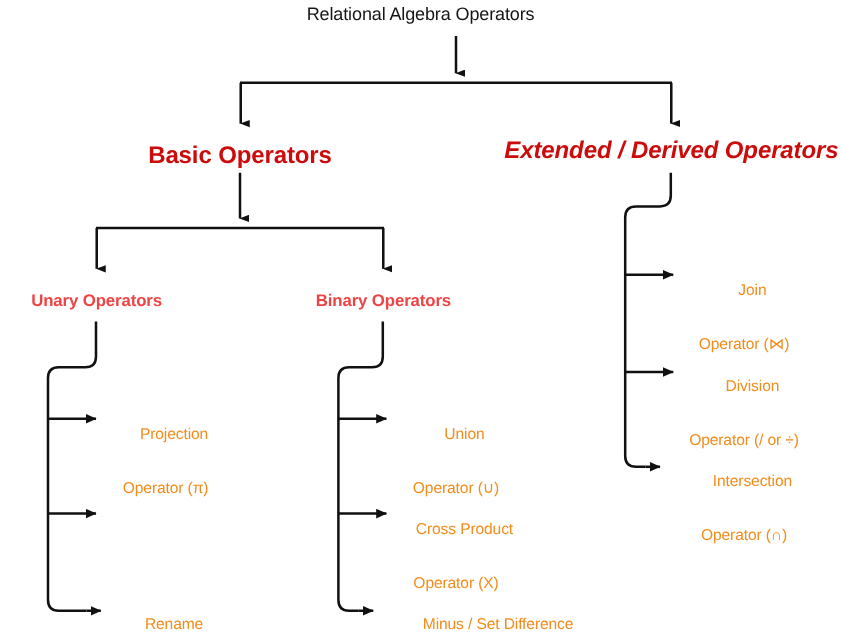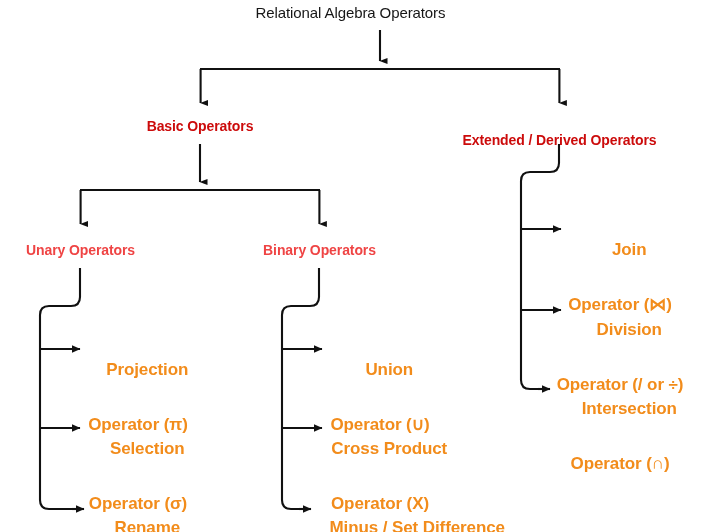--- a/index.html
+++ b/index.html
@@ -30,32 +30,32 @@
     line-height: 1.28;
     white-space: pre;
     letter-spacing: -0.1px;
   }
   .node-title {
     font-size: 15px;
     font-weight: normal;
     color: #161616;
   }
   .node-l2 {
-    font-size: 14px;
+    font-size: 20px;
     font-weight: bold;
     color: #CC0B0B;
   }
   .node-l3 {
     font-size: 14px;
     font-weight: bold;
     color: #ef4444;
   }
   .node-leaf {
-    font-size: 17px;
-    font-weight: bold;
+    font-size: 13px;
+    font-weight: normal;
     color: #F28C1B;
   }
   .node-leaf .line2 {
     display: block;
     margin-top: 12px;
   }
 </style>
 </head>
 <body>
 
@@ -98,35 +98,31 @@
       <path d="M521,229 L561,229" marker-end="url(#arrow-right)"></path>
       <path d="M521,310 L561,310" marker-end="url(#arrow-right)"></path>
       <path d="M538,389 L550,389" marker-end="url(#arrow-right)"></path>
     </g>
   </svg>
 
   <div class="node node-title" style="left:0; top:3px; width:701px;">Relational Algebra Operators</div>
 
   <div class="node node-l2" style="left:100px; top:118px; width:200px;">Basic Operators</div>
 
-  <div class="node node-l2" style="left:419px; top:132px; width:281px;">Extended / Derived Operators</div>
+  <div class="node node-l2" style="left:419px; top:114px; width:281px;font-style:italic;">Extended / Derived Operators</div>
 
   <div class="node node-l3" style="left:0px; top:242px; width:161px;">Unary Operators</div>
 
   <div class="node node-l3" style="left:239px; top:242px; width:161px;">Binary Operators</div>
 
   <div class="node node-leaf" style="left:58px; top:337px; width:160px;">
     <span class="line1">Projection</span>
     <span class="line2">Operator (π)</span>
   </div>
 
-  <div class="node node-leaf" style="left:58px; top:416px; width:160px;">
-    <span class="line1">Selection</span>
-    <span class="line2">Operator (σ)</span>
-  </div>
 
   <div class="node node-leaf" style="left:58px; top:495px; width:160px;">
     <span class="line1">Rename</span>
     
   </div>
 
   <div class="node node-leaf" style="left:300px; top:337px; width:160px;">
     <span class="line1">Union</span>
     <span class="line2">Operator (∪)</span>
   </div>

